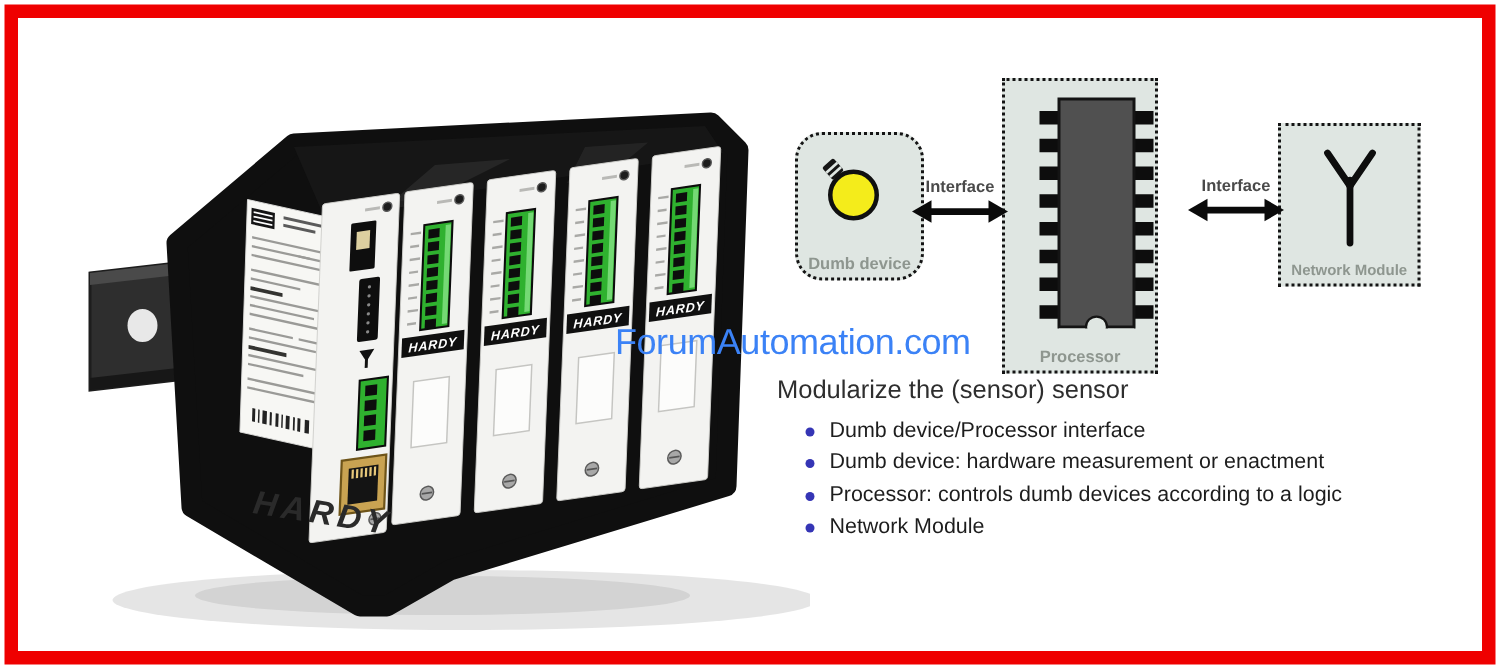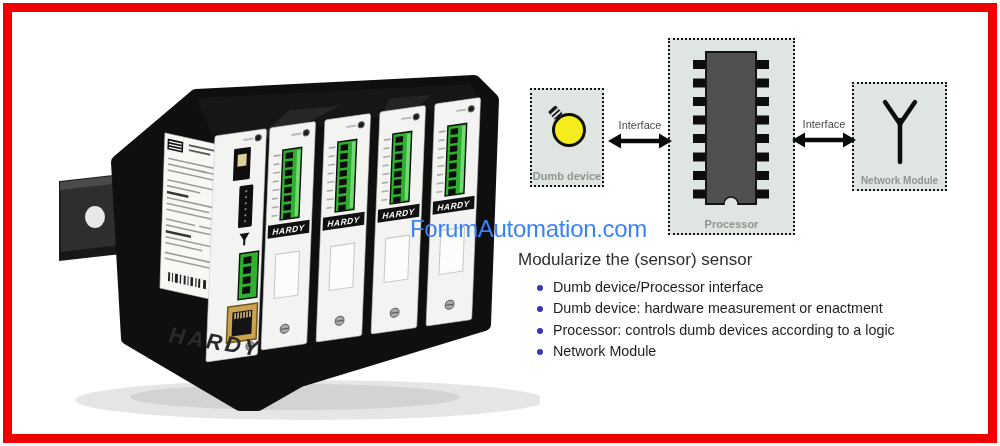--- a/index.html
+++ b/index.html
@@ -14,27 +14,27 @@
   
   .device-wrap{position:absolute;left:40px;top:70px;width:500px;height:370px;}
   
   .dgbox{
     position:absolute;background:#dfe6e2;border:2px dotted #141414;box-sizing:border-box;
   }
   .dgbox .dglabel{
     position:absolute;left:0;right:0;bottom:3px;text-align:center;
     color:#8e968f;font-weight:bold;font-size:11px;white-space:nowrap;
   }
-  .box-dumb{left:530px;top:88px;width:74px;height:99px;}
-  .box-proc{left:668px;top:38px;width:127px;height:197px;}
+  .box-dumb{left:530px;top:88px;width:86px;height:99px;border-radius:18px;}
+  .box-proc{left:668px;top:52px;width:104px;height:197px;}
   .box-net{left:852px;top:82px;width:95px;height:109px;}
   .box-net .dglabel{font-size:10px;}
   .iface-label{
     position:absolute;width:60px;text-align:center;color:#4a4a4a;
-    font-weight:normal;font-size:11px;
+    font-weight:bold;font-size:11px;
   }
   .iface-label.one{left:610px;top:119px;}
   .iface-label.two{left:794px;top:118px;}
   .arrow-svg{position:absolute;width:66px;height:22px;}
   .arrow-svg.one{left:607px;top:130px;}
   .arrow-svg.two{left:791px;top:129px;}
   
   .watermark{
     position:absolute;left:410px;top:215px;font-size:24px;color:#3b82f6;
     letter-spacing:-0.3px;z-index:40;white-space:nowrap;

